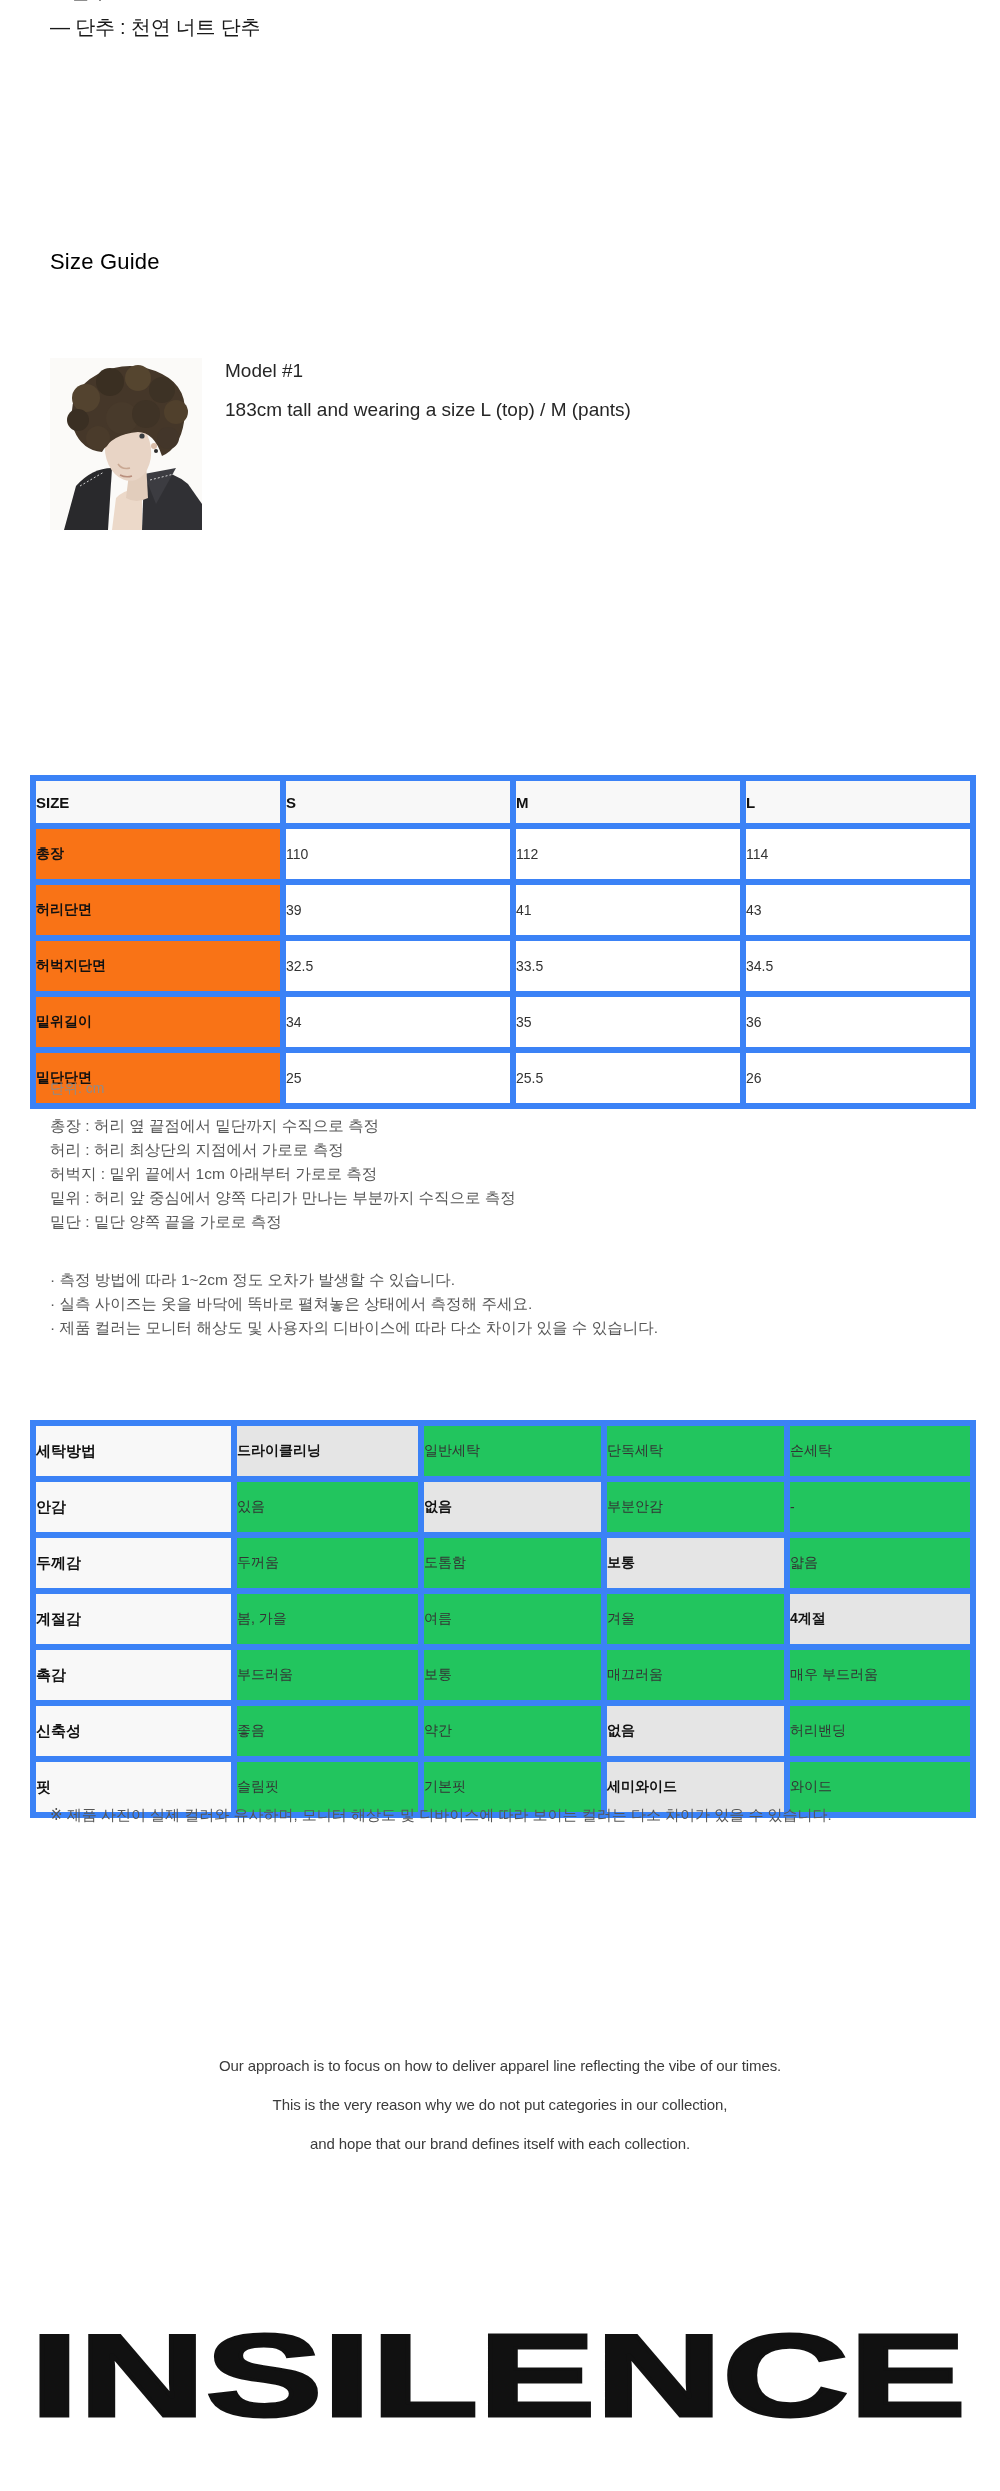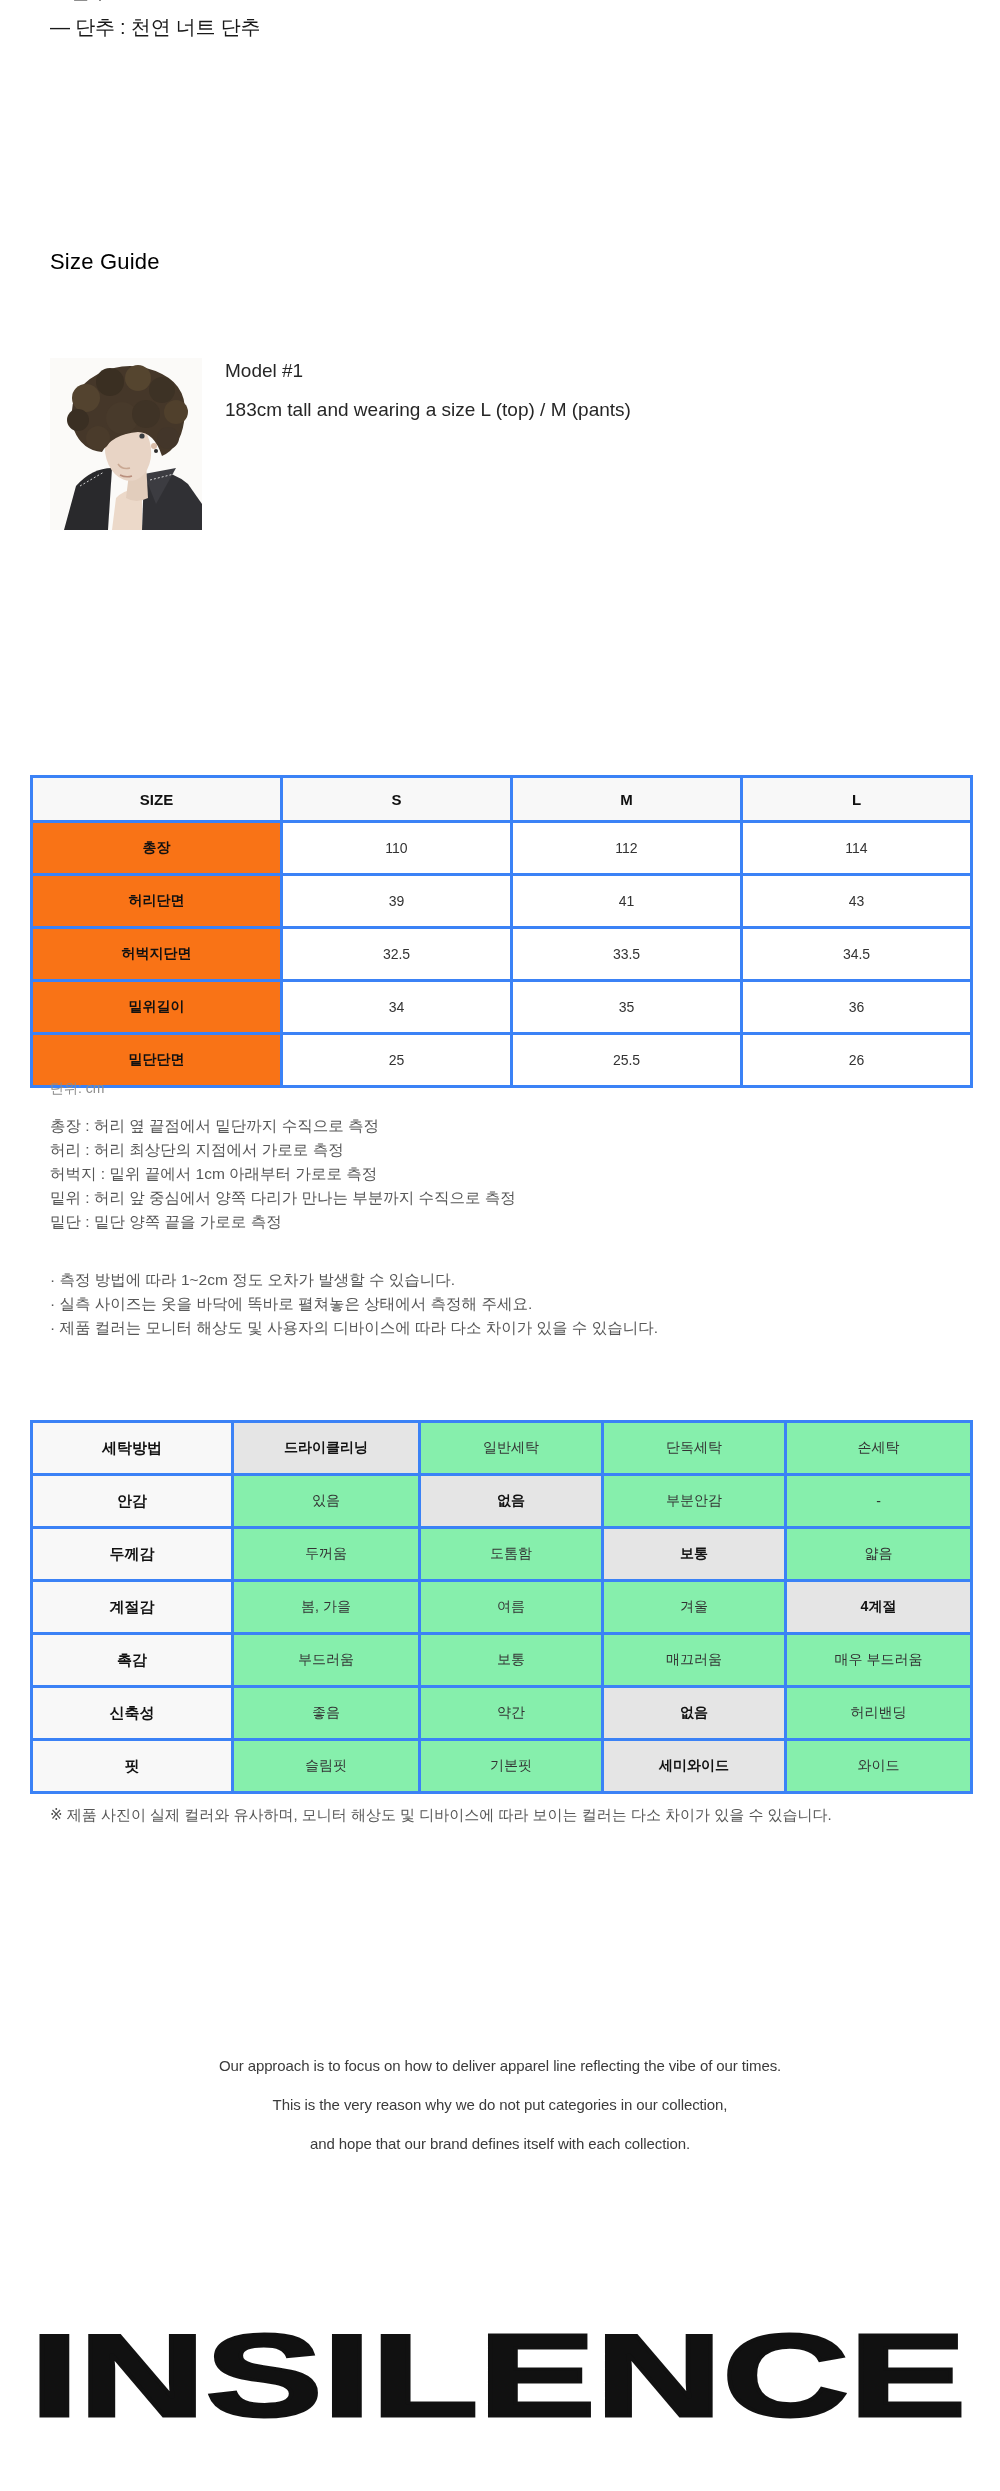--- a/index.html
+++ b/index.html
@@ -14,34 +14,34 @@
 
   .bullet-line{left:50px;top:14px;font-size:20px;color:#191919;letter-spacing:-0.2px;}
 
   .size-guide{left:50px;top:249px;font-size:22px;font-weight:400;color:#000;letter-spacing:0.2px;}
 
   .model-photo{left:50px;top:358px;width:152px;height:172px;}
   .model-name{left:225px;top:360px;font-size:19px;color:#262626;}
   .model-desc{left:225px;top:399px;font-size:19px;color:#262626;}
 
   table{border-collapse:collapse;table-layout:fixed;}
-  td,th{border:3px solid #3b82f6;text-align:center;vertical-align:middle;
+  td,th{border:6px solid #3b82f6;text-align:left;vertical-align:middle;
         font-weight:400;font-size:14px;color:#333;padding:0;}
   .size-table{left:30px;top:775px;width:940px;}
   .size-table th{height:42px;background:#f8f8f8;font-weight:700;color:#111;font-size:15px;}
   .size-table td{height:50px;background:#ffffff;}
   .size-table td.lbl{background:#f97316;font-weight:700;color:#111;}
 
   .unit-note{left:50px;top:1080px;font-size:14px;color:#8c8c8c;}
 
   .measure-block{left:50px;top:1114px;font-size:15.5px;line-height:24px;color:#565656;}
   .notes-block{left:50px;top:1268px;font-size:15.5px;line-height:24px;color:#565656;}
 
   .fabric-table{left:30px;top:1420px;width:940px;}
-  .fabric-table td{height:50px;background:#86efac;}
+  .fabric-table td{height:50px;background:#22c55e;}
   .fabric-table td.lbl{background:#f8f8f8;font-weight:700;color:#111;font-size:15px;}
   .fabric-table td.hl{background:#e5e5e5;font-weight:700;color:#111;}
 
   .color-note{left:50px;top:1806px;font-size:15px;color:#565656;}
 
   .about-block{left:0;top:2046px;width:1000px;text-align:center;
                font-size:15px;line-height:39px;color:#3b3b3b;letter-spacing:-0.1px;}
 
   .brand-logo{left:30px;top:2330px;width:940px;height:100px;}
 </style>

